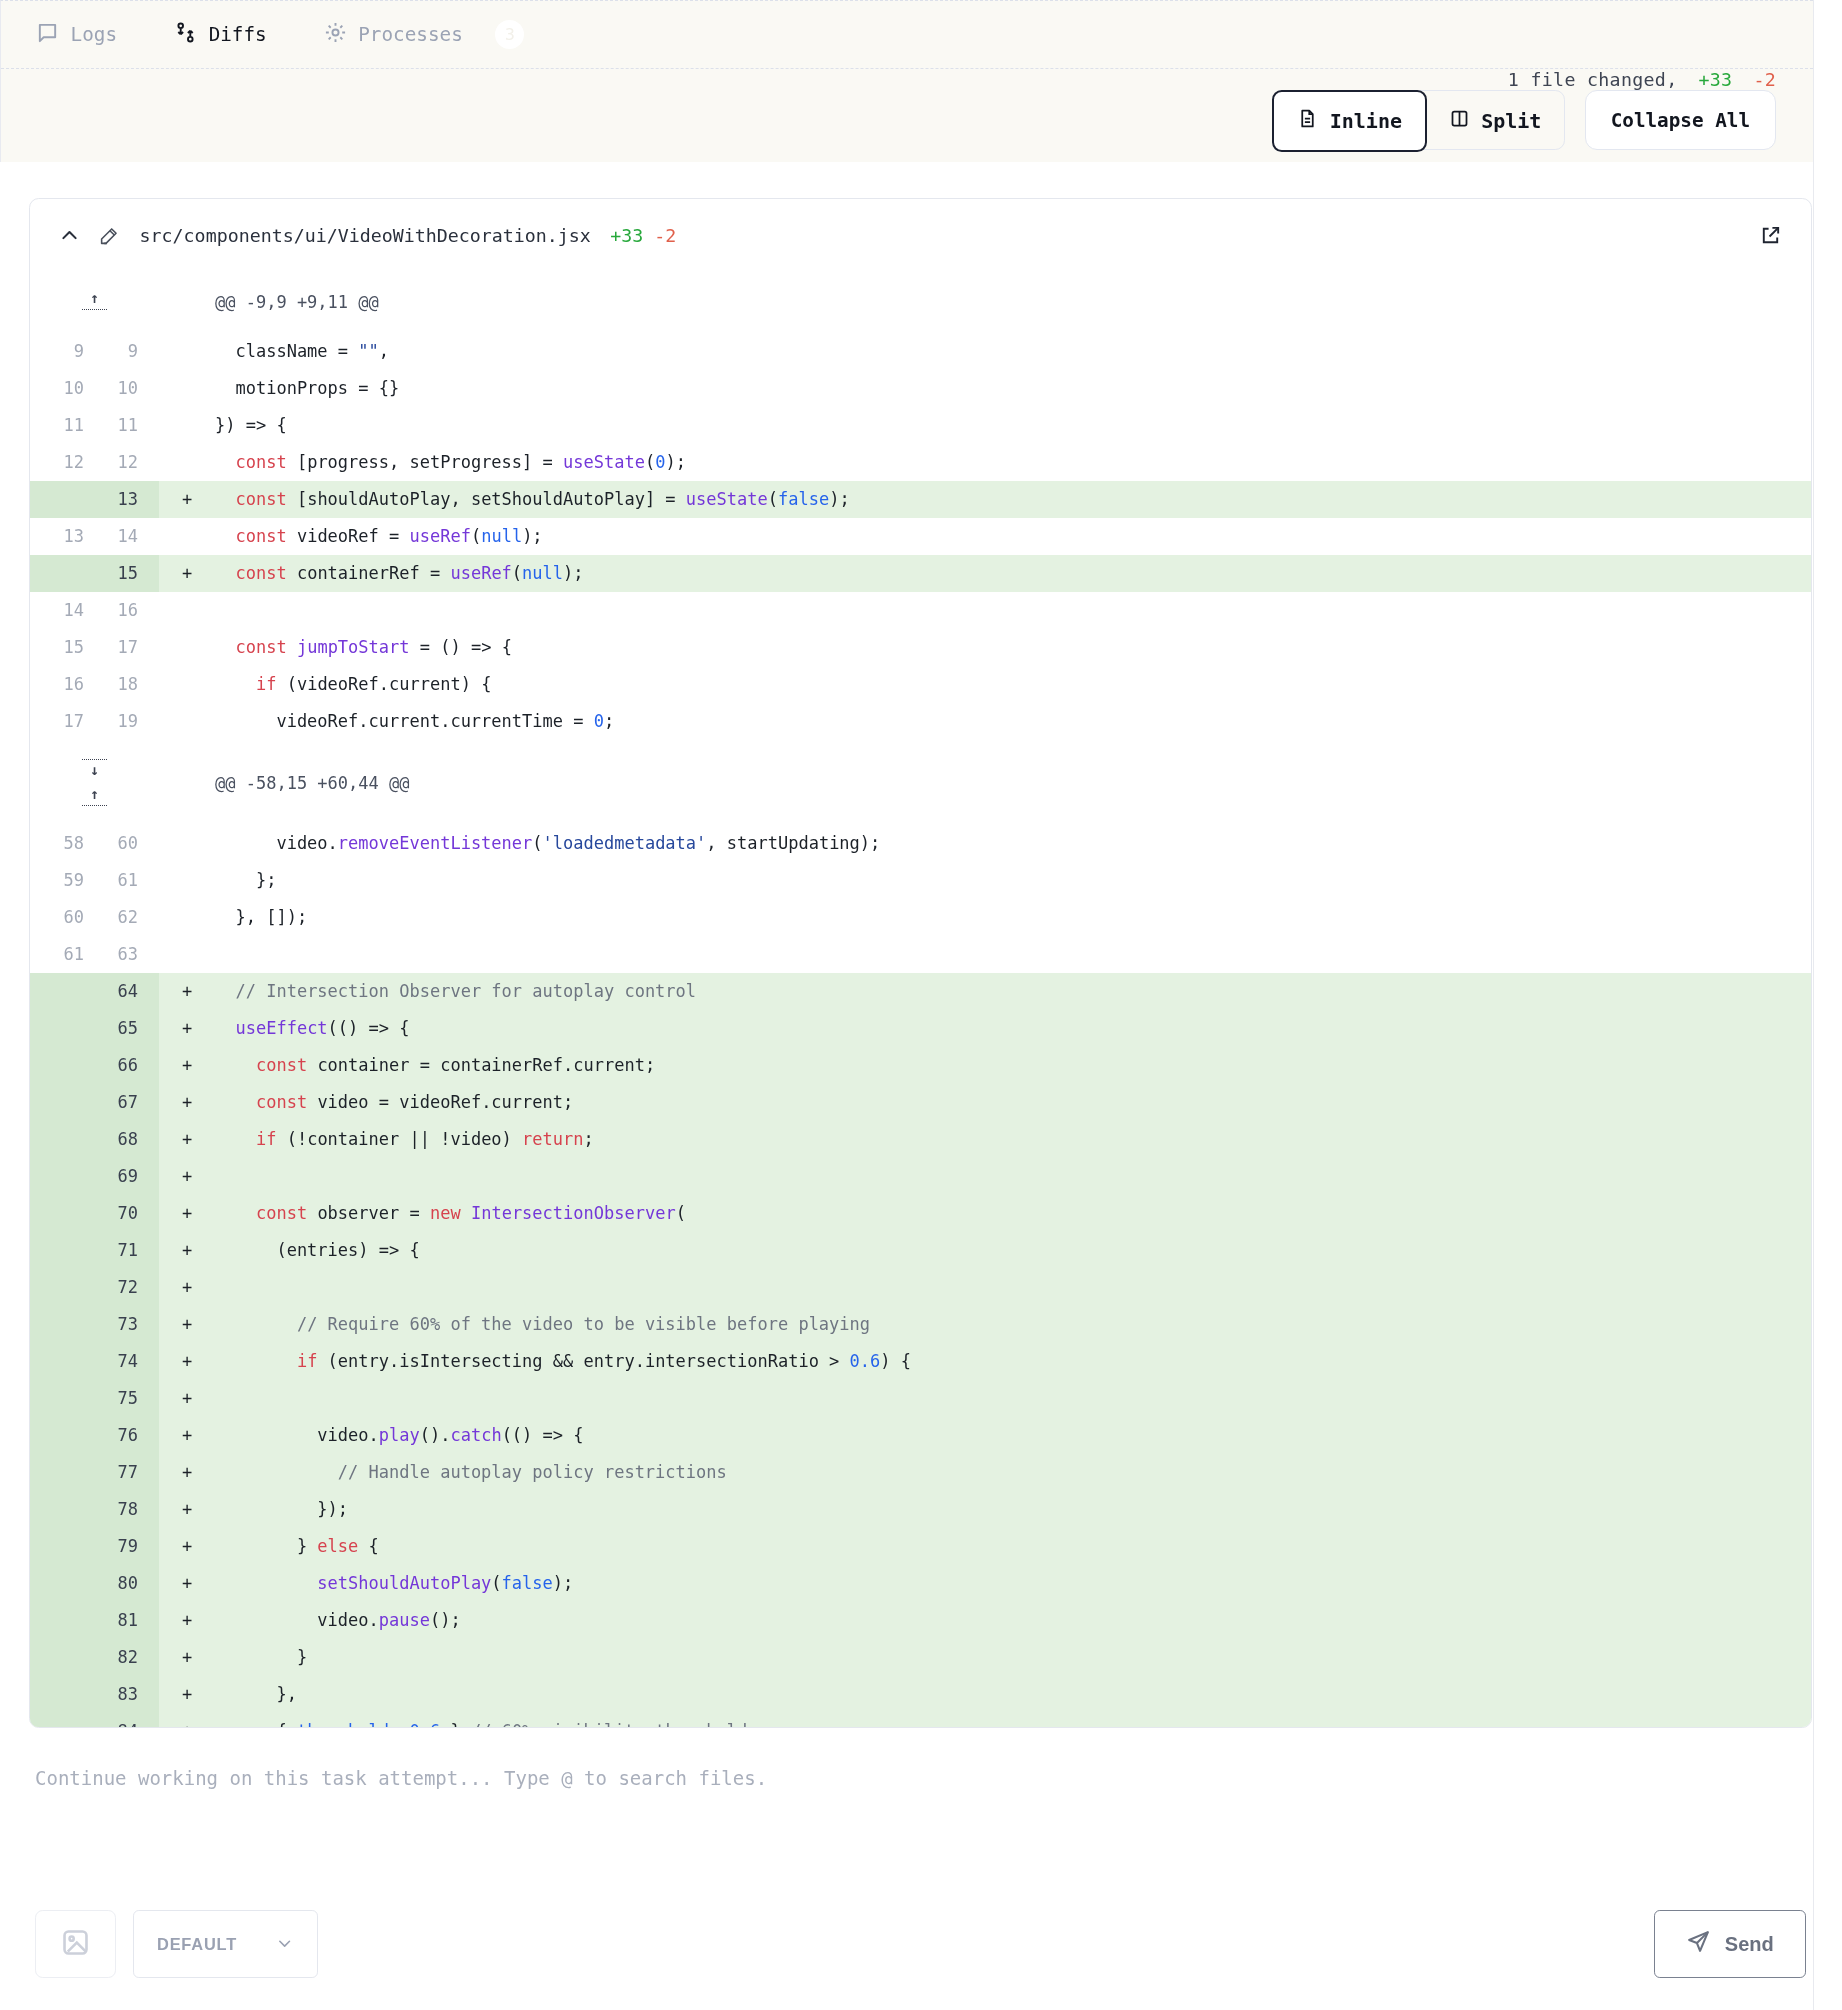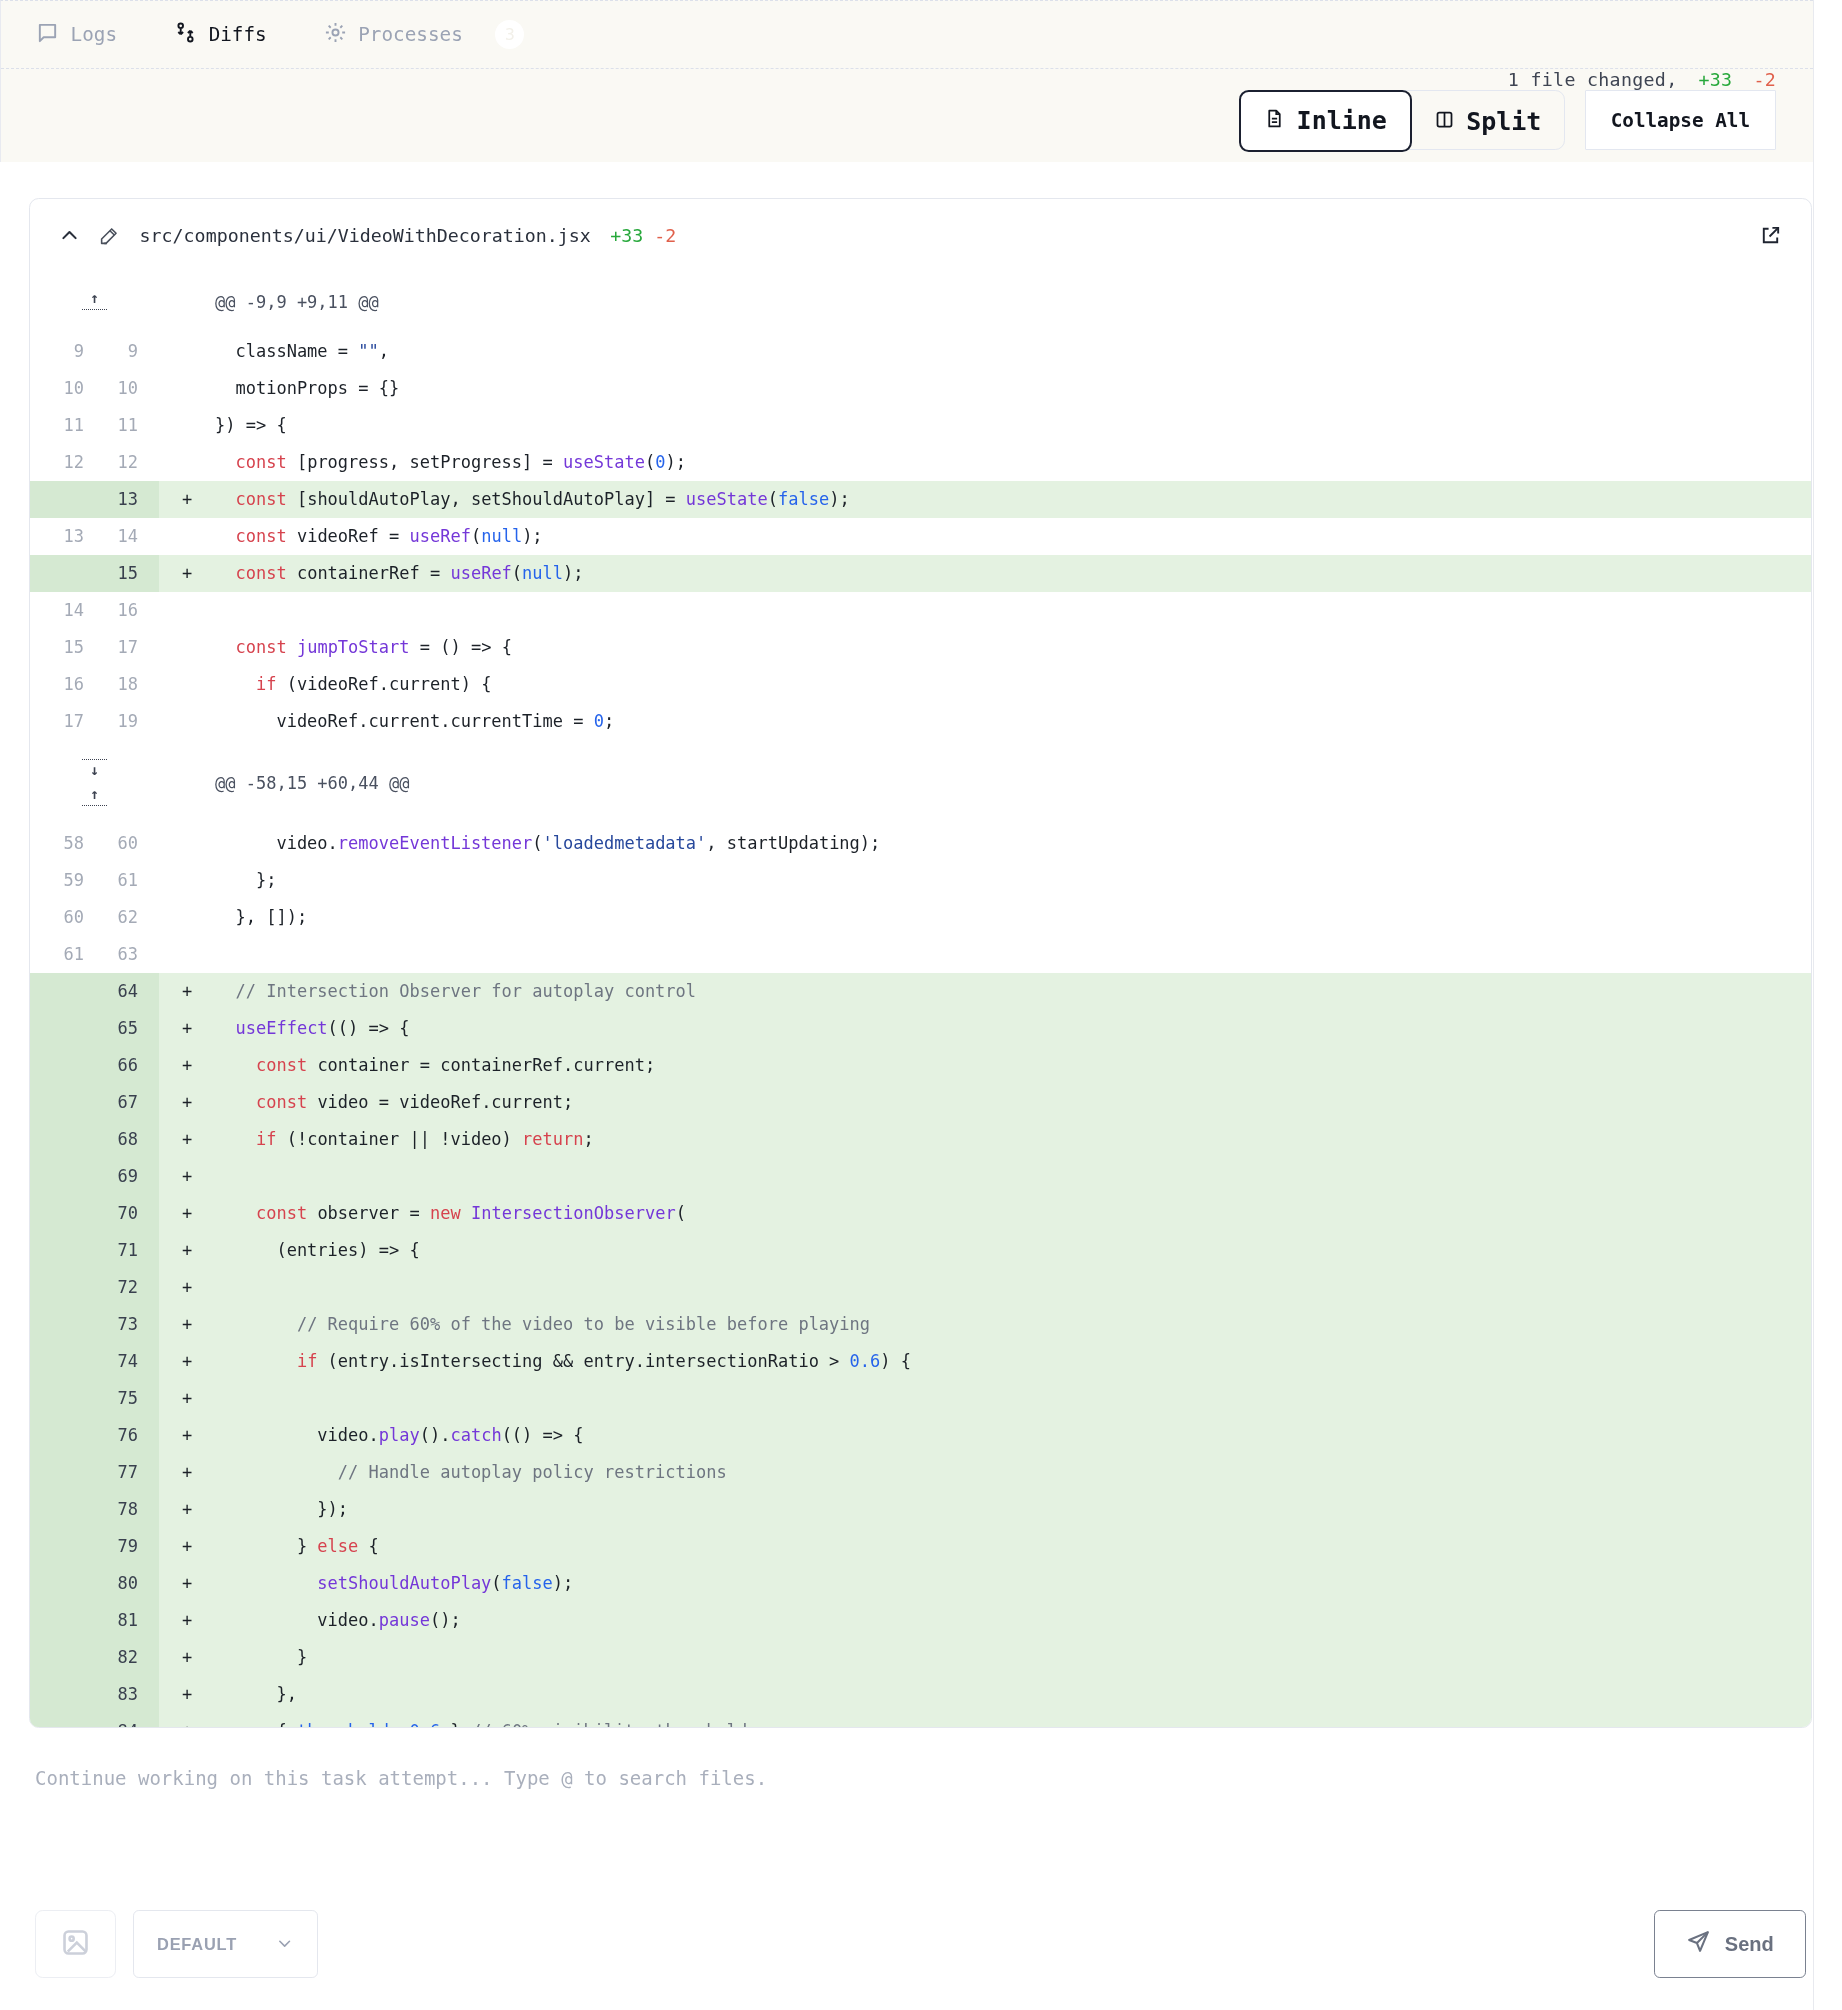--- a/index.html
+++ b/index.html
@@ -14,27 +14,27 @@
   .tab { display:flex; align-items:center; gap:11.6px; font-size:19.3px; color:#9ba3b4; cursor:pointer; }
   .tab svg { width:23px; height:23px; }
   .tab.active { color:#12161f; font-weight:normal; }
   .tab-badge { width:29px; height:29px; border-radius:50%; background:#ffffff; color:#f2f0e9;
                font-size:16.4px; display:flex; align-items:center; justify-content:center; margin-left:21px; }
   .statsrow { height:94px; display:flex; align-items:flex-end; padding:0 37px;flex-direction:column; }
   .summary { font-size:18.3px; color:#3e4452; letter-spacing:0.3px; }
   .plus { color:#27a83b; } .minus { color:#e0604b; }
   .controls { margin-left:auto; display:flex; align-items:center; gap:19.3px; }
   .seg { display:flex; border:1.4px solid #e3e7f0; border-radius:9.7px; height:60px; overflow:visible; }
-  .segbtn { display:flex; align-items:center; gap:11.6px; padding:0 23px; font-size:25px; font-weight:bold;
+  .segbtn { display:flex; align-items:center; gap:11.6px; padding:0 23px; font-size:20px; font-weight:bold;
             color:#12161f; background:transparent; border:none; border-radius:9.7px; cursor:pointer;
             font-family:"DejaVu Sans Mono", monospace; height:60px; }
   .segbtn.selected { background:#ffffff; border:2.4px solid #1b2030; margin:-1.4px; height:62px; }
   .segbtn svg { width:21px; height:21px; }
   .collapse-btn { height:60px; padding:0 25px; background:#ffffff; border:1.4px solid #e3e7f0;
-                  border-radius:1px; font-size:19.3px; font-weight:bold; color:#12161f; cursor:pointer;
+                  border-radius:12px; font-size:19.3px; font-weight:bold; color:#12161f; cursor:pointer;
                   font-family:"DejaVu Sans Mono", monospace; }
 
   
   .panel { position:absolute; left:29px; top:198px; width:1783px; height:1530px; background:#fff;
            border:1.4px solid #e4e7ee; border-radius:9.7px; overflow:hidden; }
   .filehdr { height:72px; display:flex; align-items:center; padding:0 29px; gap:19.3px; }
   .chev { color:#2a303c; cursor:pointer; display:flex; }
   .chev svg, .pencil svg { width:21px; height:21px; }
   .pencil { color:#4a505c; display:flex; }
   .fpath { font-size:18.3px; color:#2a303c; }

